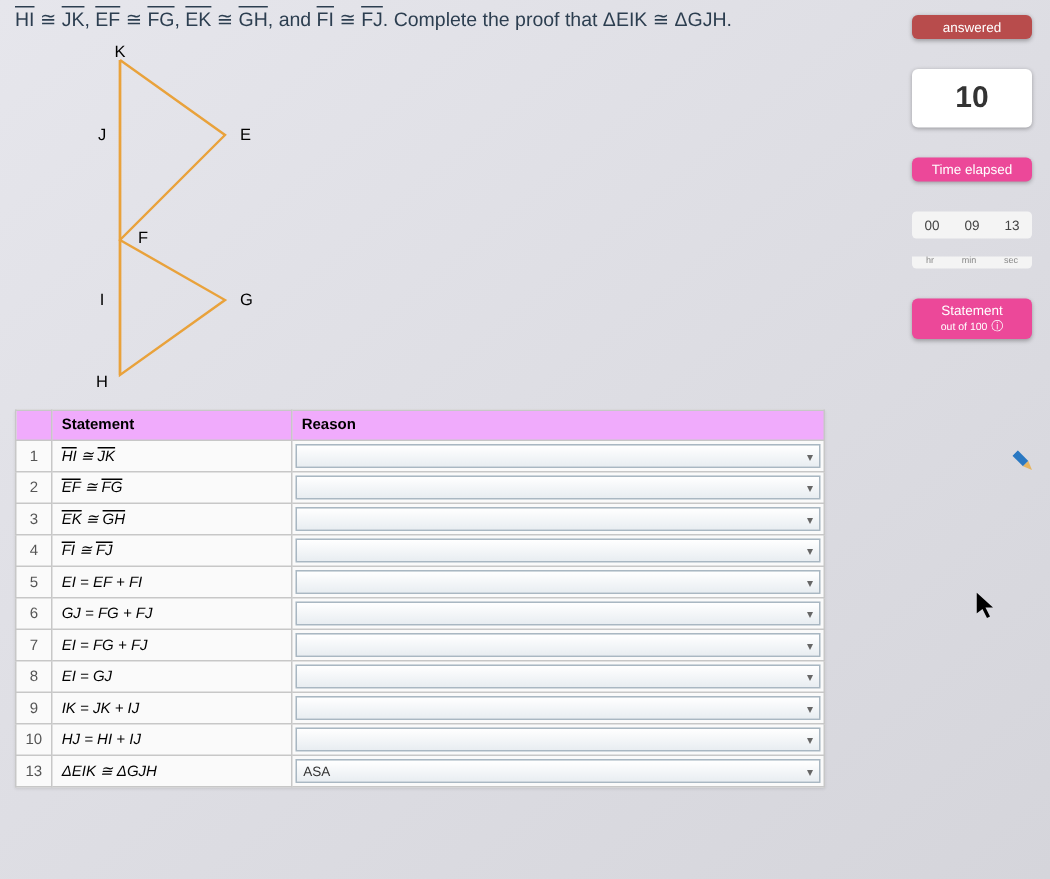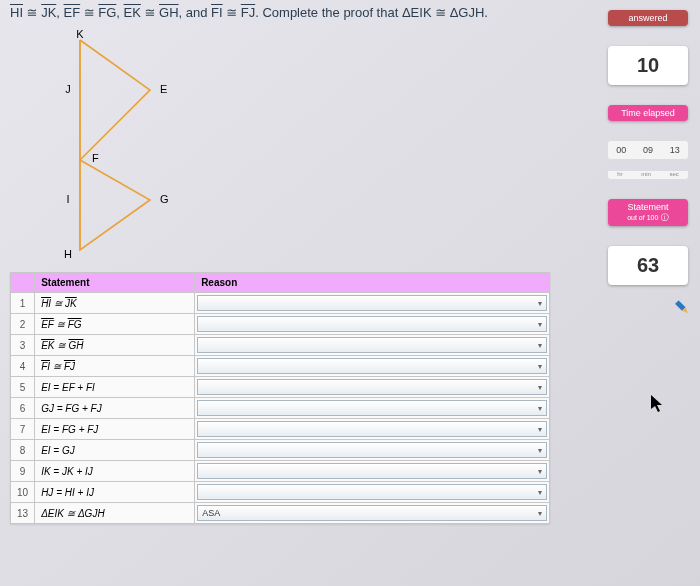--- a/index.html
+++ b/index.html
@@ -298,21 +298,20 @@
   </div>
   <div class="timer-sub">
     <span>hr</span>
     <span>min</span>
     <span>sec</span>
   </div>
   <div class="side-box side-label-green">
     <span>Statement</span><br>
     <span style="font-size:7px">out of 100</span> <span style="font-size:8px">ⓘ</span>
   </div>
-  <div class="side-box side-big">63</div>
 </div>
 
 <svg class="pencil" width="16" height="16">
   <rect x="0" y="5" width="10" height="5" fill="#2a78c2"></rect>
   <polygon points="10,5 16,7.5 10,10" fill="#e6b460"></polygon>
 </svg>
 <svg class="cursor" width="14" height="18">
   <polygon points="0,0 0,14 4,11 7,17 9,16 6,10 11,10" fill="#000"></polygon>
 </svg>
 

